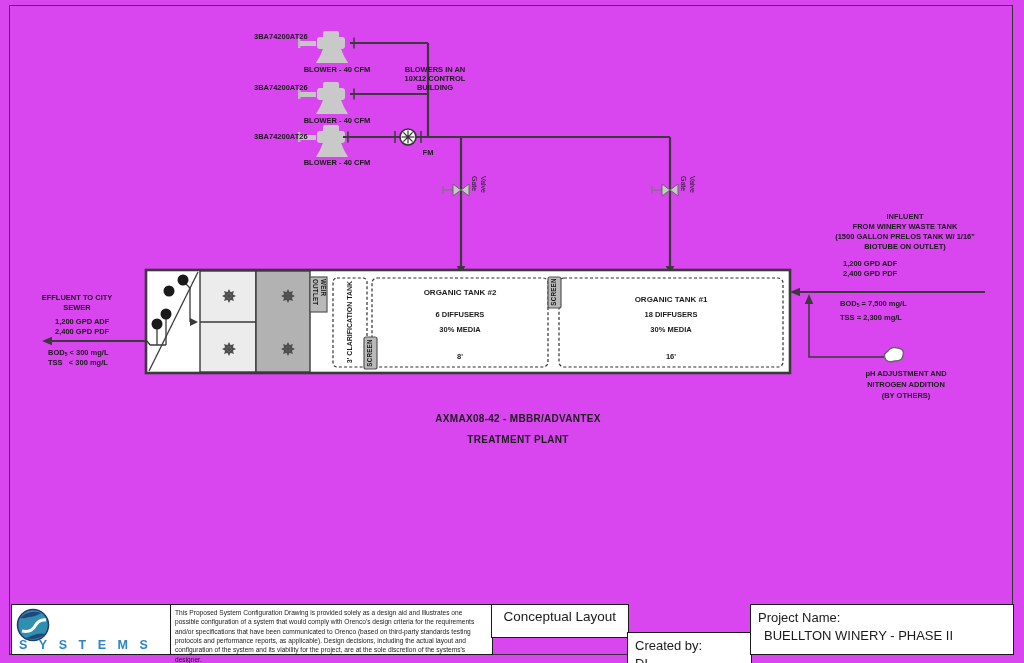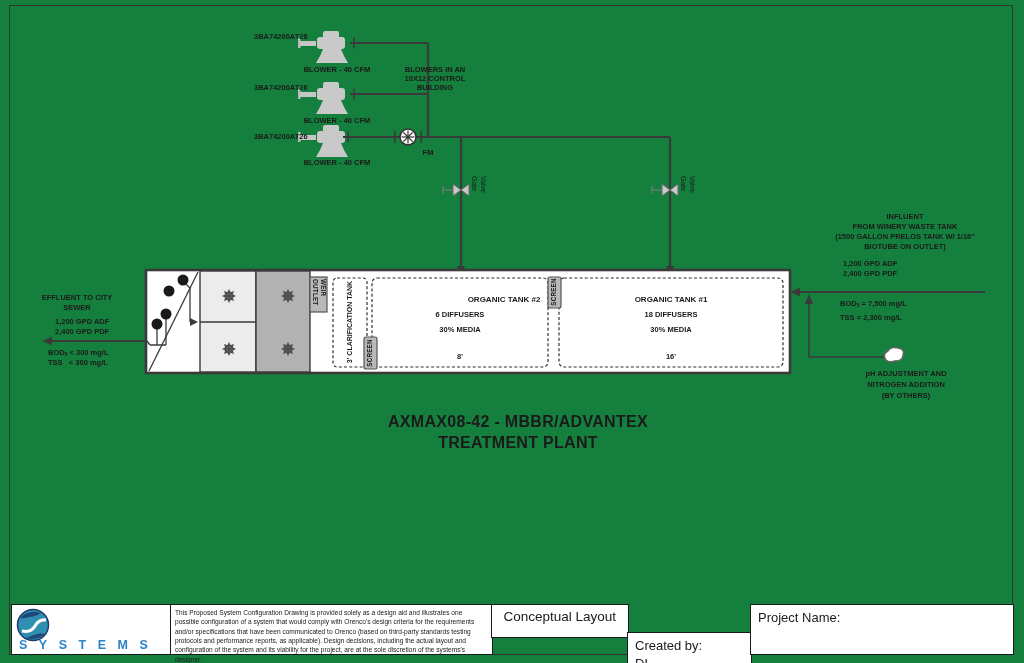--- a/index.html
+++ b/index.html
@@ -1,25 +1,25 @@
 <!DOCTYPE html>
 <html><head>
 <meta charset="utf-8">
 <style>
   html,body{margin:0;padding:0;background:#fff;}
-  .page{position:relative;width:1024px;height:663px;background:#15803d;
+  .page{position:relative;width:1024px;height:663px;background:#d946ef;
         font-family:"Liberation Sans",sans-serif;color:#1a1a1a;overflow:hidden;}
   .border-frame{position:absolute;left:9px;top:5px;width:1004px;height:650px;
         border:1.4px solid #333;box-sizing:border-box;}
   svg.diagram{position:absolute;left:0;top:0;}
   .lbl{position:absolute;font-size:7.5px;font-weight:bold;line-height:1.15;
        white-space:pre;color:#1a1a1a;}
   .ctr{transform:translateX(-50%);text-align:center;}
   .big{font-size:8px;}
-  .title{font-size:16px;letter-spacing:.3px;}
+  .title{font-size:10px;letter-spacing:.3px;}
   .rot-up{transform:translate(-50%,-50%) rotate(-90deg);white-space:nowrap;}
   .vlr{writing-mode:vertical-lr;text-orientation:mixed;}
   .gate{font-weight:400;font-size:7px;line-height:1.3;}
   .weirtxt{font-size:6.3px;line-height:1.25;letter-spacing:.2px;}
   .scrtxt{font-size:6.3px;letter-spacing:.2px;}
   sub.s5{font-size:5px;vertical-align:-1px;}
   
   .tb{position:absolute;border:1.6px solid #1a1a1a;box-sizing:border-box;background:#fff;}
   .disc{font-size:6.6px;font-weight:400;line-height:1.42;padding:3px 4px;}
   .conc{font-size:13.5px;font-weight:400;text-align:center;padding-top:4px;}
@@ -164,21 +164,21 @@
   <div class="lbl gate vlr" style="left:470px;top:176px;"><div>Gate</div><div>Valve</div></div>
   <div class="lbl gate vlr" style="left:679px;top:176px;"><div>Gate</div><div>Valve</div></div>
 
   <div class="lbl weirtxt vlr" style="left:311px;top:279px;"><div>OUTLET</div><div>WEIR</div></div>
 
   <div class="lbl rot-up" style="left:350px;top:322px;font-size:7px;">3' CLARIFICATION TANK</div>
 
   <div class="lbl scrtxt rot-up" style="left:370px;top:353px;">SCREEN</div>
   <div class="lbl scrtxt rot-up" style="left:554px;top:292px;">SCREEN</div>
 
-  <div class="lbl big ctr" style="left:460px;top:295px;margin-left:44px;">ORGANIC TANK #2</div>
+  <div class="lbl big ctr" style="left:460px;top:288px;">ORGANIC TANK #2</div>
   <div class="lbl ctr" style="left:460px;top:311px;">6 DIFFUSERS</div>
   <div class="lbl ctr" style="left:460px;top:326px;">30% MEDIA</div>
   <div class="lbl ctr" style="left:460px;top:353px;">8'</div>
 
   <div class="lbl big ctr" style="left:671px;top:295px;">ORGANIC TANK #1</div>
   <div class="lbl ctr" style="left:671px;top:311px;">18 DIFFUSERS</div>
   <div class="lbl ctr" style="left:671px;top:326px;">30% MEDIA</div>
   <div class="lbl ctr" style="left:671px;top:353px;">16'</div>
 
   <div class="lbl ctr" style="left:77px;top:294px;">EFFLUENT TO CITY</div>
@@ -222,15 +222,16 @@
     <span>Conceptual Layout</span>
   </div>
 
   <div class="tb cell2" style="left:627px;top:604px;width:124.6px;height:34px;margin-top:28px;">
     <div>Created by:</div>
     <div>DL</div>
   </div>
 
   <div class="tb cell2" style="left:750px;top:604px;width:264px;height:51px;">
     <div>Project Name:</div>
+    <div style="padding-left:6px;">BUELLTON WINERY - PHASE II</div>
   </div>
 
 </div>
 
 </body></html>

